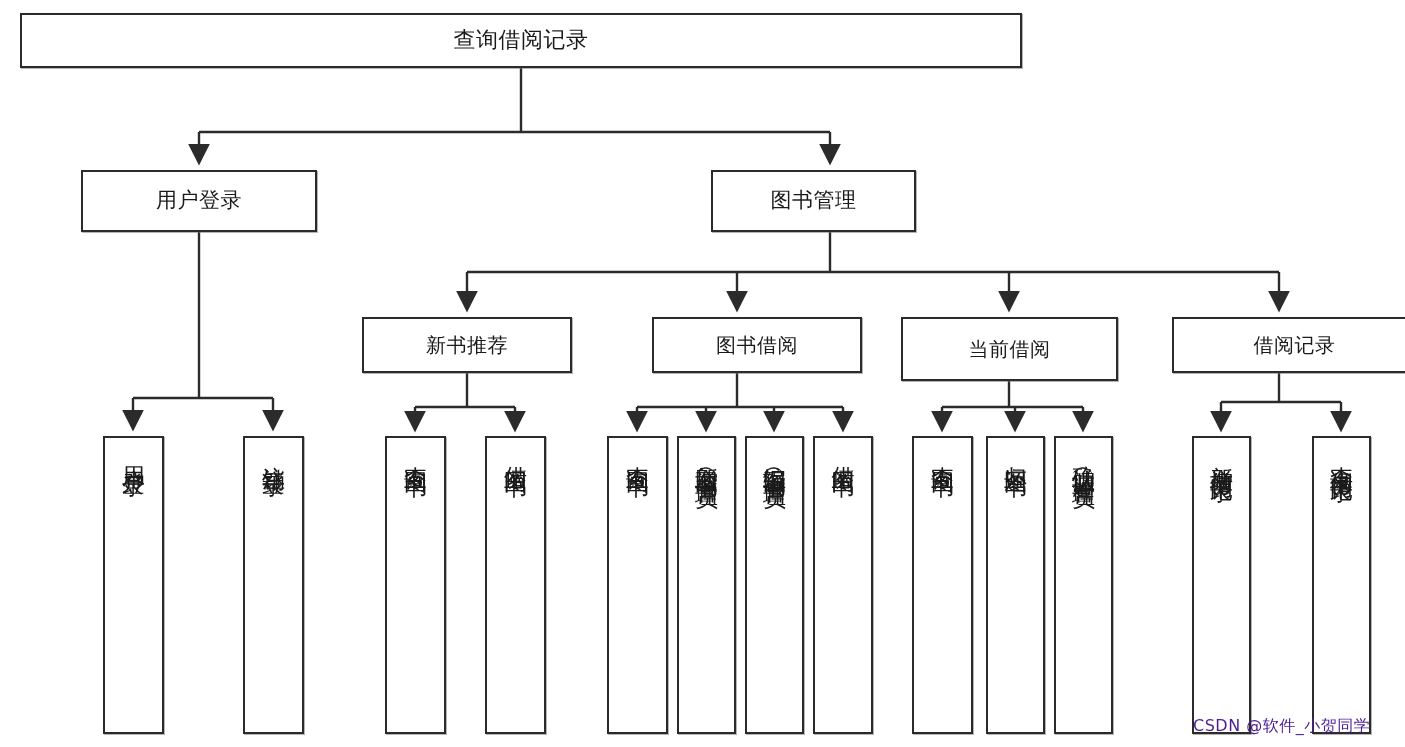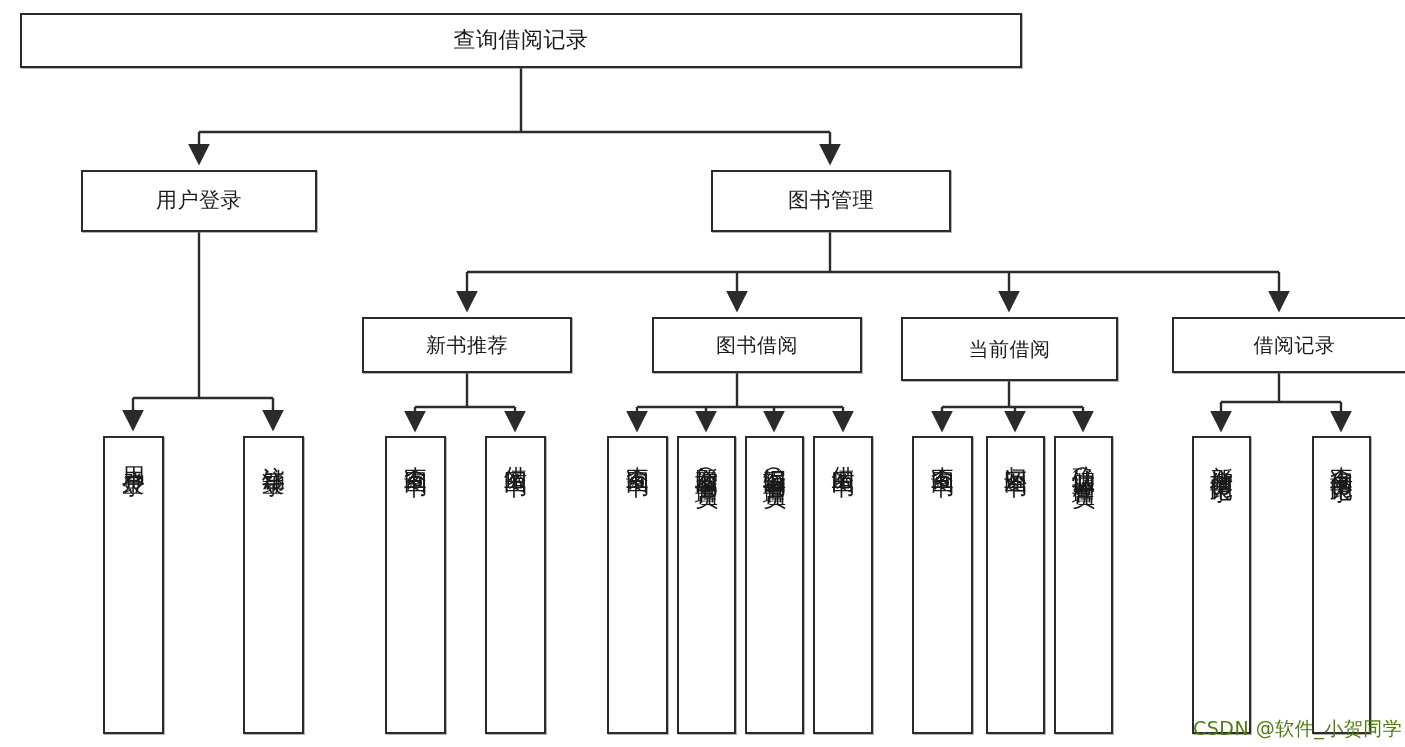--- a/index.html
+++ b/index.html
@@ -58,22 +58,22 @@
     font-size: 23px;
     letter-spacing: 3px;
     line-height: 1;
     white-space: nowrap;
   }
   .node.root .label { font-size: 22px; }
   .node.level2 .label { font-size: 21px; }
   .node.level3 .label { font-size: 20px; }
   .watermark {
     position: absolute;
-    color: #4d7c0f;
-    font-size: 19px;
+    color: #4c1d95;
+    font-size: 16px;
     letter-spacing: 0.5px;
     white-space: nowrap;
     user-select: none;
     text-align: center;
   }
 </style>
 </head>
 <body>
 
 <div id="diagram-canvas">
@@ -128,21 +128,21 @@
     </g>
   </svg>
 
   <div class="node horizontal root" style="left:20px; top:13px; width:1002px; height:55px;">
     <span class="label">查询借阅记录</span>
   </div>
 
   <div class="node horizontal level2" style="left:81px; top:170px; width:236px; height:62px;">
     <span class="label">用户登录</span>
   </div>
-  <div class="node horizontal level2" style="left:711px; top:170px; width:240px; height:62px;font-family:Liberation Serif, serif;">
+  <div class="node horizontal level2" style="left:711px; top:170px; width:205px; height:62px;font-family:Liberation Serif, serif;">
     <span class="label">图书管理</span>
   </div>
 
   <div class="node horizontal level3" style="left:362px; top:317px; width:210px; height:56px;">
     <span class="label">新书推荐</span>
   </div>
   <div class="node horizontal level3" style="left:632px; top:317px; width:210px; height:56px;margin-left:20px;">
     <span class="label">图书借阅</span>
   </div>
   <div class="node horizontal level3" style="left:901px; top:317px; width:217px; height:64px;">

